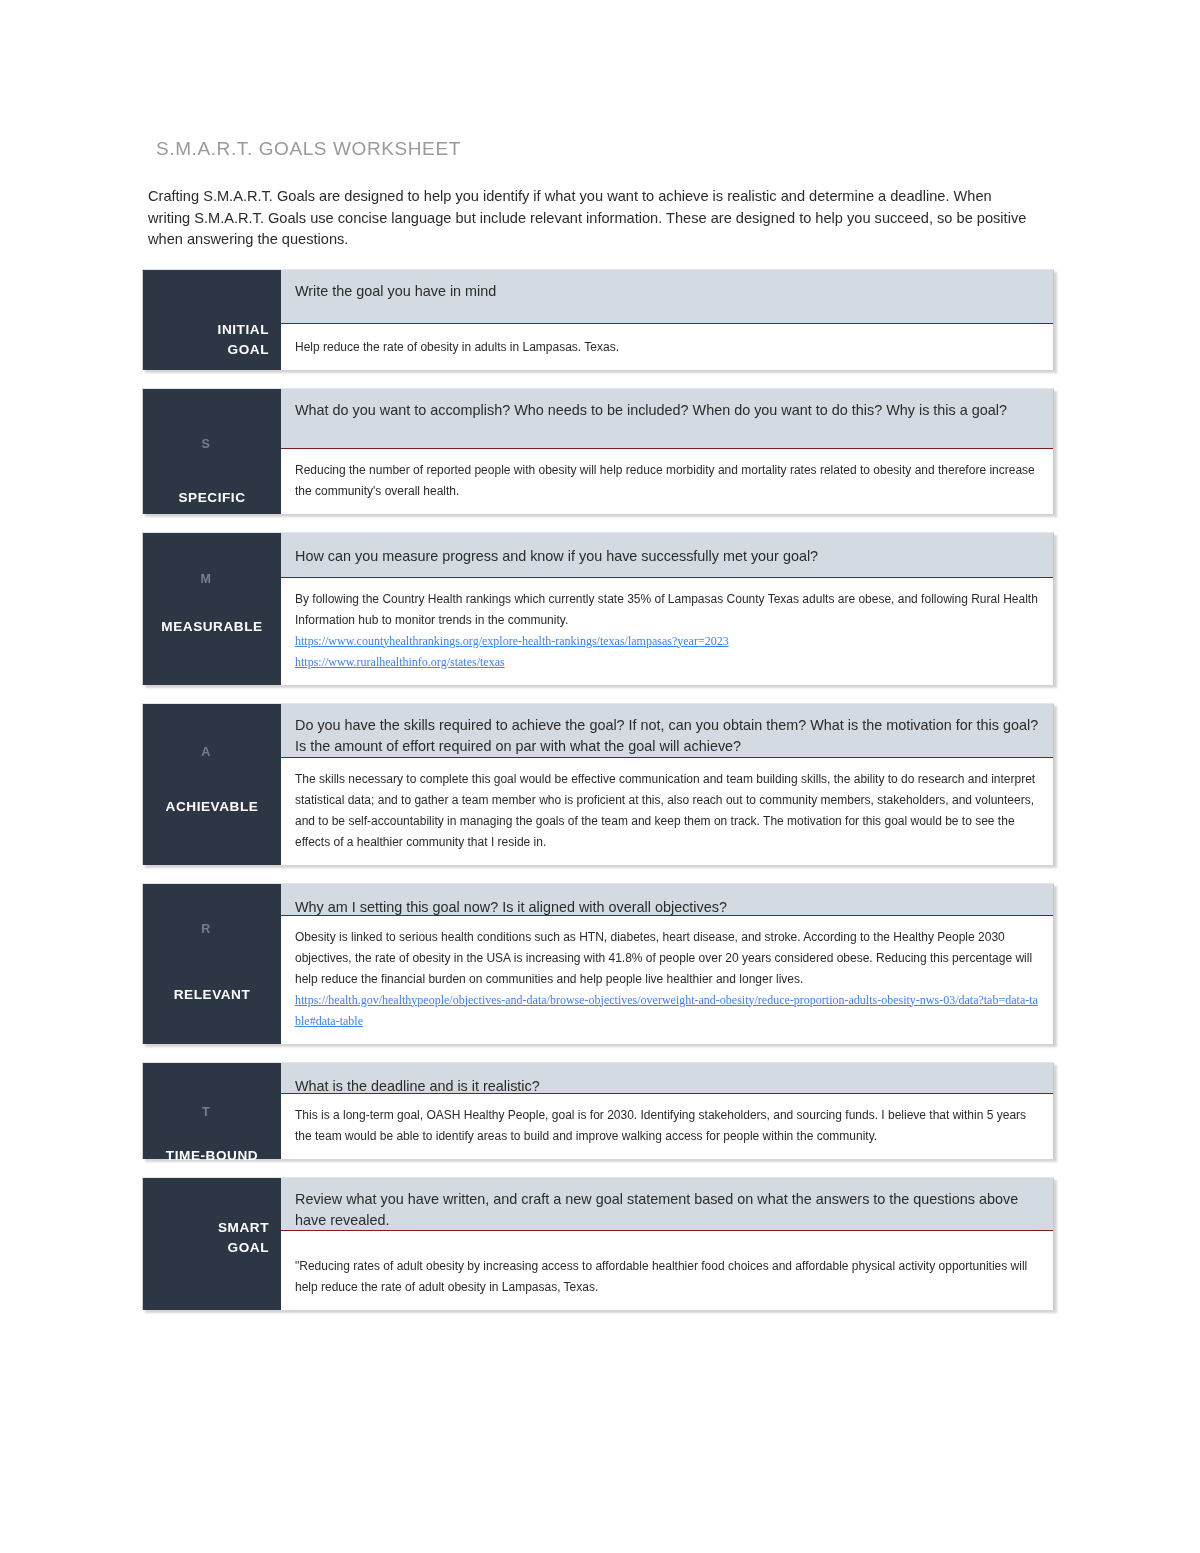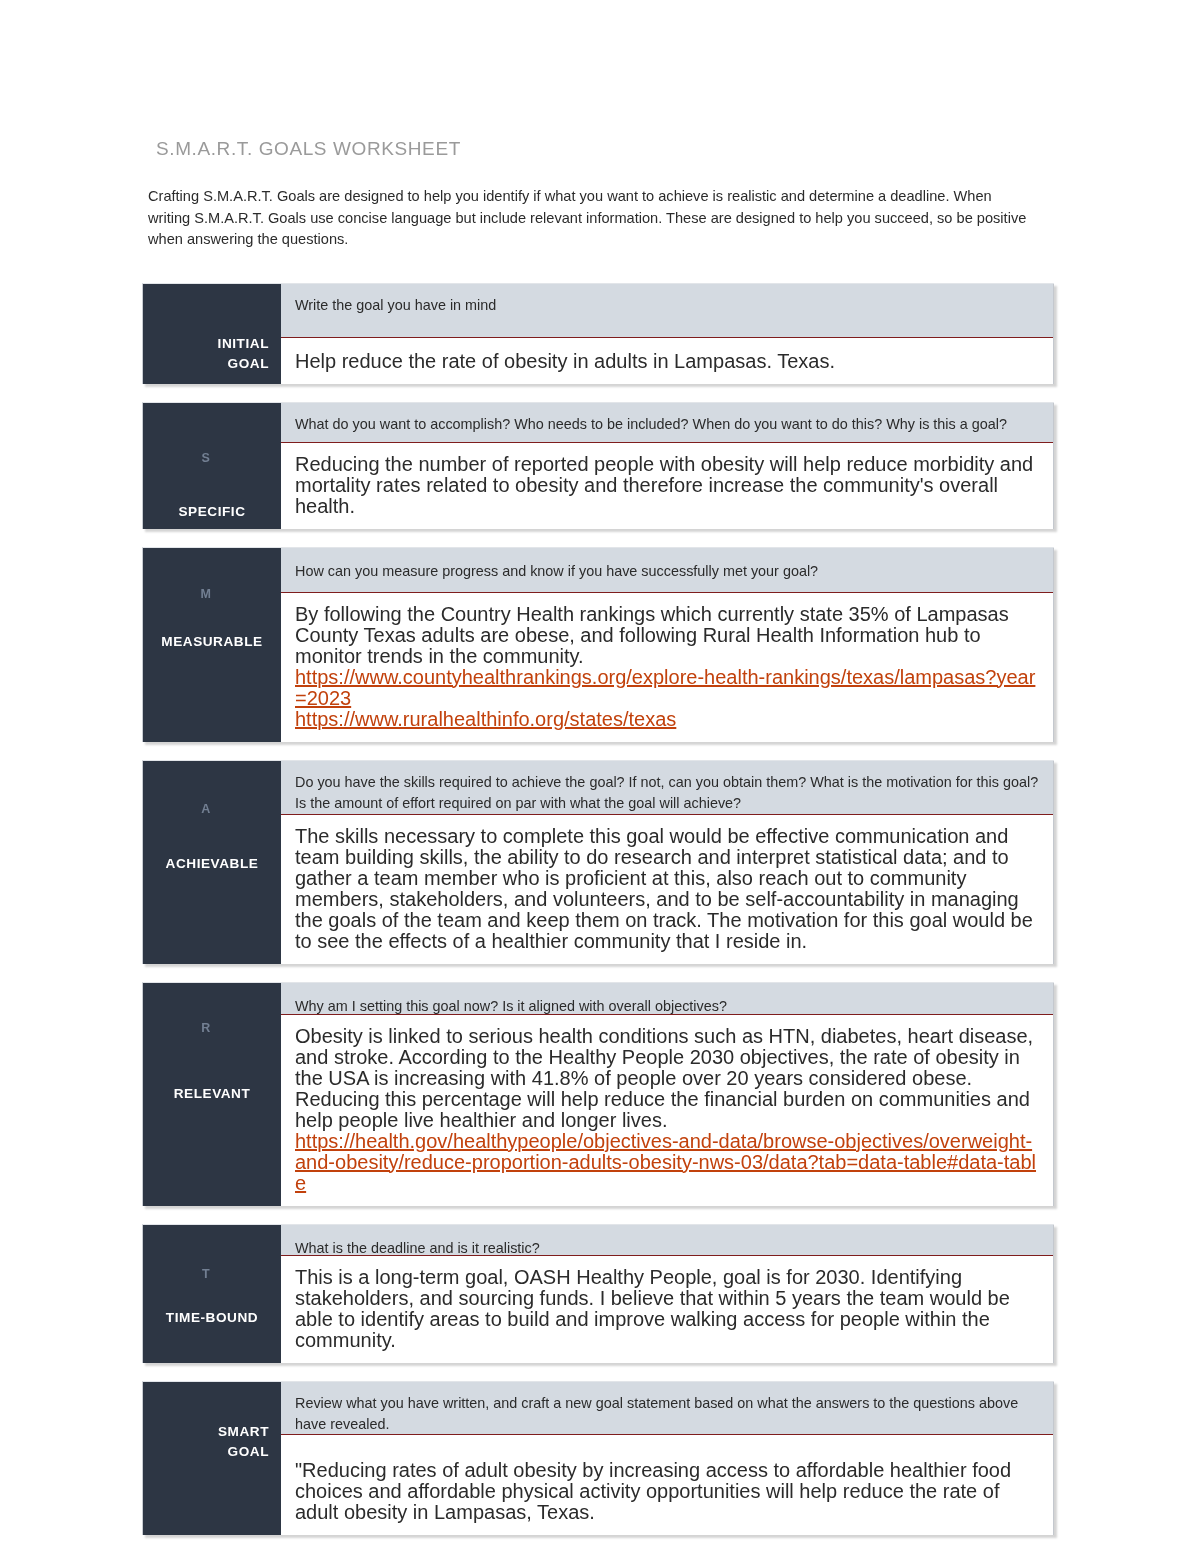--- a/index.html
+++ b/index.html
@@ -34,21 +34,21 @@
     font-size: 19px;
     letter-spacing: 0.6px;
     color: #9a9a9a;
     font-weight: 400;
     margin: 0 0 26px 14px;
   }
   .intro {
     font-size: 14.6px;
     line-height: 21.5px;
     color: #2b2b2b;
-    margin: 0 0 32px 6px;
+    margin: 0 0 18px 6px;
     width: 888px;
   }
 
   
   .block {
     display: flex;
     align-items: stretch;
     margin-bottom: 18px;
     box-shadow: 3px 3px 2px rgba(0,0,0,0.17);
     border-left: 1px solid #c8ccd2;
@@ -104,39 +104,40 @@
     border-bottom: 1px solid #7f1d1d;
     padding: 11px 14px 12px 14px;
     font-size: 14.4px;
     line-height: 21px;
     color: #2b2b2b;
     box-sizing: border-box;
   }
   .answer {
     background: #ffffff;
     padding: 11px 14px 12px 14px;
-    font-size: 20px;
+    font-size: 12px;
     line-height: 21px;
     color: #2b2b2b;
     flex: 1;
     box-sizing: border-box;
   }
   .answer .link {
-    color: #c2410c;
+    color: #3b82f6;
     text-decoration: underline;
     word-break: break-all;
     display: block;
+    font-family: Liberation Serif, serif;
   }
 
   
   .b-initial .question { height: 54px; }
   .b-initial .answer   { height: 44px; padding-top: 13px; }
   .b-initial .label-word { top: 50px; }
 
-  .b-specific .question { height: 40px; }
+  .b-specific .question { height: 60px; }
   .b-specific .answer   { height: 66px; }
   .b-specific .letter { top: 48px; }
   .b-specific .label-word { top: 101px; }
 
   .b-measurable .question { height: 45px; padding-top: 13px; }
   .b-measurable .answer   { height: 85px; }
   .b-measurable .label-word { top: 86px; }
   .b-measurable .letter { top: 39px; }
 
   .b-achievable .question { height: 54px; }

